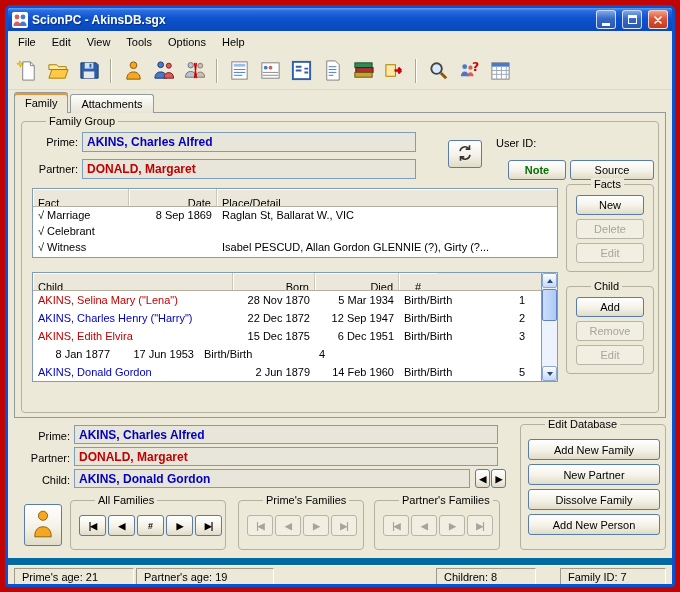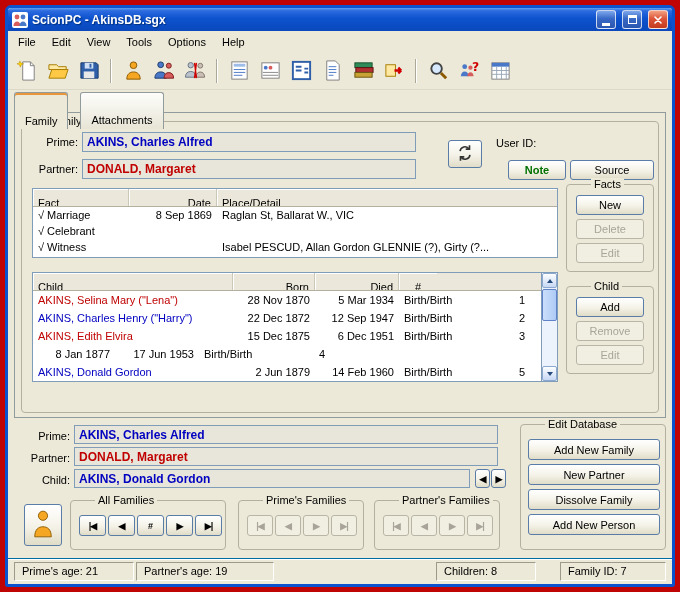--- a/index.html
+++ b/index.html
@@ -27,21 +27,21 @@
   .menubar{position:absolute;left:0;top:23px;right:0;height:21px;display:flex;align-items:center;padding-left:2px;background:#ECE9D8}
   .menuitem{padding:3px 8px;cursor:default}
   .toolbar{position:absolute;left:0;top:44px;right:0;height:38px;display:flex;align-items:center;padding:0 4px;gap:1px;border-bottom:1px solid #DCD9C8}
   .tool{width:30px;height:30px;border:1px solid transparent;border-radius:2px;background:transparent;display:flex;align-items:center;justify-content:center;cursor:pointer}
   .tool svg{width:23px;height:23px}
   .tsep{width:2px;height:24px;border-left:1px solid #ACA899;border-right:1px solid #fff;margin:0 5px}
 
   
   .tabstrip{position:absolute;left:6px;top:84px;display:flex;align-items:flex-end;z-index:2}
   .tab{border:1px solid #919B9C;border-bottom:none;border-radius:3px 3px 0 0;
-    background:linear-gradient(180deg,#FDFDFB,#E8E5D6);padding:18px 10px;height:19px;line-height:18px;cursor:pointer;margin-right:12px}
+    background:linear-gradient(180deg,#FDFDFB,#E8E5D6);padding:0 10px;height:19px;line-height:18px;cursor:pointer;margin-right:2px}
   .tab.active{height:21px;line-height:20px;background:#ECE9D8;position:relative;z-index:3;
     box-shadow:inset 0 2px 0 #E8953C}
   .tabpage{position:absolute;left:6px;top:104px;width:652px;height:306px;background:#ECE9D8;border:1px solid #919B9C;z-index:1}
 
   
   .gb{position:absolute;border:1px solid #B4B0A0;border-radius:4px}
   .gb-label{position:absolute;top:-7px;left:24px;background:#ECE9D8;padding:0 3px;line-height:13px;white-space:nowrap}
 
   
   .lbl{line-height:16px;white-space:nowrap}
@@ -70,21 +70,21 @@
   .ctr{text-align:center}
 
   
   .vscroll{position:absolute;right:0;top:0;bottom:0;width:16px;background:#EDF3FC;border-left:1px solid #7F9DB9}
   .sb{position:absolute;left:0;width:15px;height:15px;background:linear-gradient(180deg,#FDFEFF,#C7D8F4);border:1px solid #8CA8D0;border-radius:2px;display:flex;align-items:center;justify-content:center;cursor:pointer}
   .tri-up{width:0;height:0;border-left:3px solid transparent;border-right:3px solid transparent;border-bottom:4px solid #24497C}
   .tri-dn{width:0;height:0;border-left:3px solid transparent;border-right:3px solid transparent;border-top:4px solid #24497C}
   .sthumb{position:absolute;left:0;top:16px;width:15px;height:32px;background:linear-gradient(90deg,#CBDEFB,#AECBF5);border:1px solid #5E81C8;border-radius:2px;cursor:grab}
 
   
-  .statusbar{position:absolute;left:0;right:0;top:550px;height:26px;background:#ECE9D8;border-top:1px solid #0369a1;box-shadow:inset 0 1px 0 #fff}
+  .statusbar{position:absolute;left:0;right:0;top:550px;height:26px;background:#ECE9D8;border-top:7px solid #0369a1;box-shadow:inset 0 1px 0 #fff}
   .seg{position:absolute;top:3px;height:19px;line-height:17px;padding:0 7px;border:1px solid;border-color:#9D9A8B #FFFFFF #FFFFFF #9D9A8B;white-space:nowrap}
 </style>
 </head>
 <body>
 
 <div class="desktop">
 <div class="window">
 
   <div class="titlebar">
     <span class="appicon">

